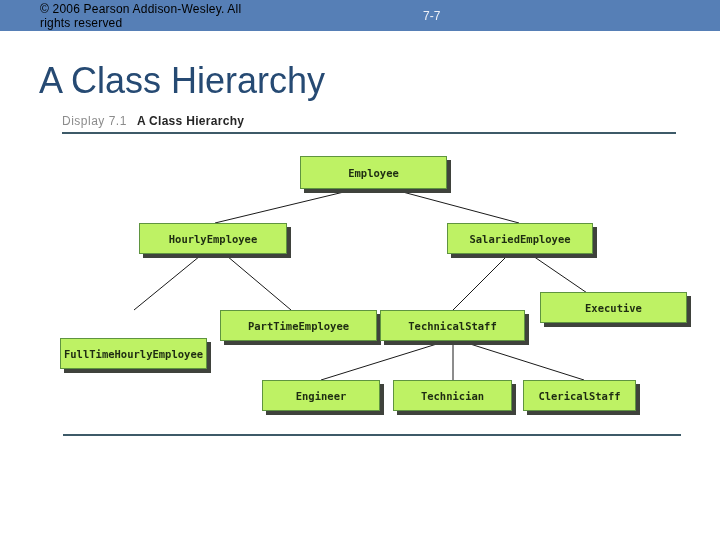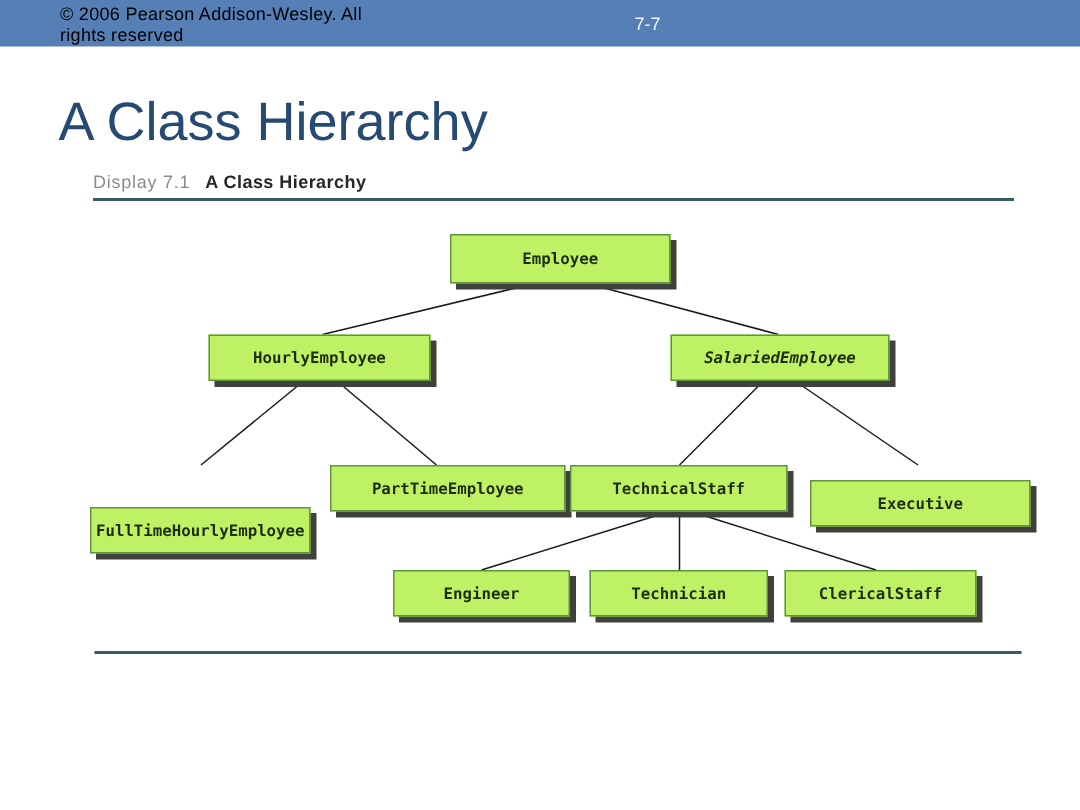--- a/index.html
+++ b/index.html
@@ -92,28 +92,28 @@
     align-items: center;
     justify-content: center;
     font-family: "DejaVu Sans Mono", monospace;
     font-size: 10.5px;
     font-weight: bold;
     color: #1e2c12;
     white-space: nowrap;
   }
   .n-employee   { left: 300px; top: 156px; width: 147px; height: 33px; }
   .n-hourly     { left: 139px; top: 223px; width: 148px; height: 31px; }
-  .n-salaried   { left: 447px; top: 223px; width: 146px; height: 31px; font-style: italic; }
+  .n-salaried   { left: 447px; top: 223px; width: 146px; height: 31px; }
   .n-fulltime   { left:  60px; top: 310px; width: 147px; height: 31px; margin-top: 28px; }
   .n-parttime   { left: 220px; top: 310px; width: 157px; height: 31px; }
   .n-technical  { left: 380px; top: 310px; width: 145px; height: 31px; }
-  .n-executive  { left: 540px; top: 320px; width: 147px; height: 31px; }
+  .n-executive  { left: 540px; top: 292px; width: 147px; height: 31px; }
   .n-engineer   { left: 262px; top: 380px; width: 118px; height: 31px; }
   .n-technician { left: 393px; top: 380px; width: 119px; height: 31px; }
-  .n-clerical   { left: 523px; top: 380px; width: 128px; height: 31px; }
+  .n-clerical   { left: 523px; top: 380px; width: 113px; height: 31px; }
 </style>
 </head>
 <body>
 
 <div class="slide">
 
   <div class="header-bar">
     <div class="copyright">© 2006 Pearson Addison-Wesley. All rights reserved</div>
     <div class="page-number">7-7</div>
   </div>

